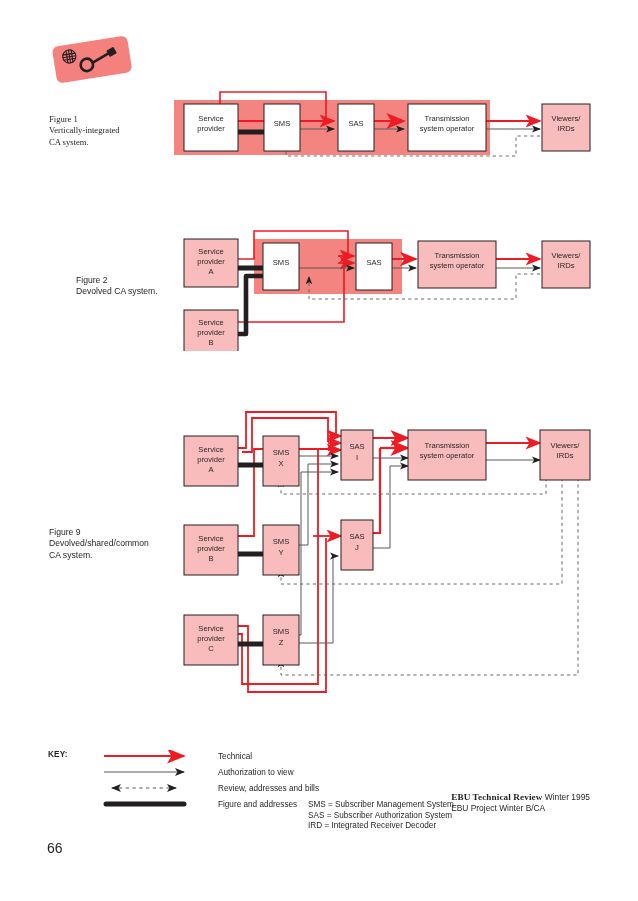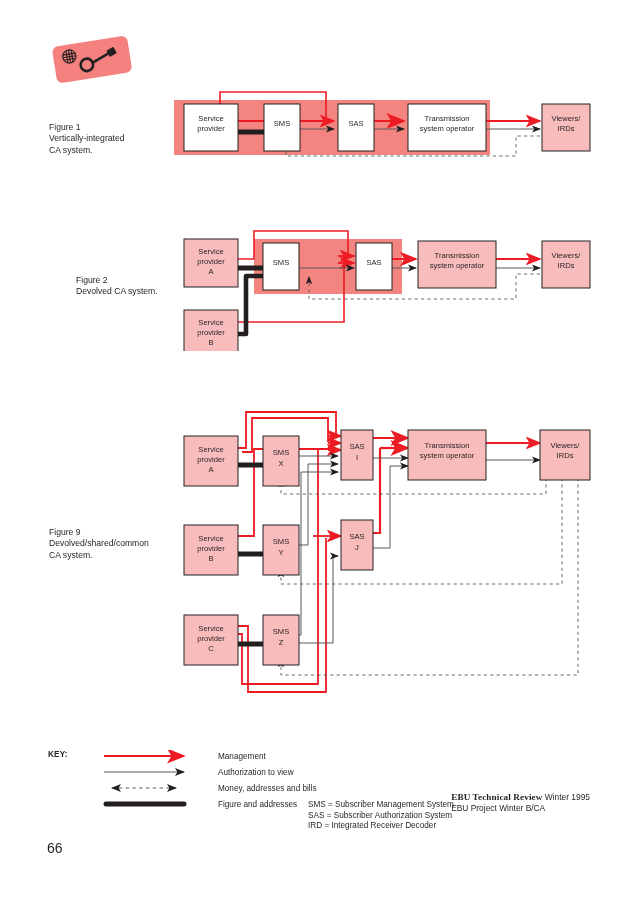--- a/index.html
+++ b/index.html
@@ -9,21 +9,21 @@
     color:#231f20;
   }
   .page{position:absolute;left:0;top:0;width:638px;height:901px;}
 
   
   .cardicon{position:absolute;left:48px;top:33px;width:88px;height:52px;}
   .cardicon svg{display:block;}
 
   
   .caption{position:absolute;font-size:8.6px;line-height:11.4px;color:#231f20;white-space:pre-line;}
-  #cap1{left:49px;top:122px;}
+  #cap1{left:49px;top:114px;font-family:Liberation Serif, serif;}
   #cap2{left:49px;top:275px;margin-left:27px;}
   #cap3{left:49px;top:527px;}
 
   
   .figure{position:absolute;}
   #fig1{left:168px;top:88px;}
   #fig2{left:168px;top:226px;}
   #fig3{left:168px;top:408px;}
   .figure svg{display:block;}
 
@@ -294,21 +294,21 @@
       <div class="keyglyph">
         <svg width="100" height="14" viewBox="0 0 100 14">
           <defs>
               <marker id="kr" markerWidth="10" markerHeight="10" refX="9" refY="4" orient="auto">
             <path d="M0,0 L10,4 L0,8 L2.4,4 Z" fill="#ed1c24"></path>
               </marker>
             </defs>
           <line x1="4" y1="6" x2="84" y2="6" stroke="#ed1c24" stroke-width="1.9" marker-end="url(#kr)"></line>
         </svg>
       </div>
-      <div class="keylabel">Management</div>
+      <div class="keylabel">Technical</div>
     </div>
 
     <div class="keyrow" style="top:16px;">
       <div class="keyglyph">
         <svg width="100" height="14" viewBox="0 0 100 14">
           <defs>
               <marker id="kk" markerWidth="10" markerHeight="10" refX="9" refY="4" orient="auto">
             <path d="M0,0 L10,4 L0,8 L2.4,4 Z" fill="#231f20"></path>
               </marker>
             </defs>
@@ -325,21 +325,21 @@
             <marker id="kdR" markerWidth="10" markerHeight="10" refX="9" refY="4" orient="auto">
               <path d="M0,0 L10,4 L0,8 L2.4,4 Z" fill="#231f20"></path>
               </marker>
             <marker id="kdL" markerWidth="10" markerHeight="10" refX="9" refY="4" orient="auto-start-reverse">
               <path d="M0,0 L10,4 L0,8 L2.4,4 Z" fill="#231f20"></path>
               </marker>
           </defs>
           <line x1="12" y1="6" x2="76" y2="6" stroke="#58595b" stroke-width="1" stroke-dasharray="3.4 3.4" marker-end="url(#kdR)" marker-start="url(#kdL)"></line>
         </svg>
       </div>
-      <div class="keylabel">Money, addresses and bills</div>
+      <div class="keylabel">Review, addresses and bills</div>
     </div>
 
     <div class="keyrow" style="top:48px;">
       <div class="keyglyph">
         <svg width="100" height="14" viewBox="0 0 100 14">
           <line x1="6" y1="6" x2="84" y2="6" stroke="#231f20" stroke-width="5" stroke-linecap="round"></line>
         </svg>
       </div>
       <div class="keylabel">Figure and addresses</div>
     </div>

